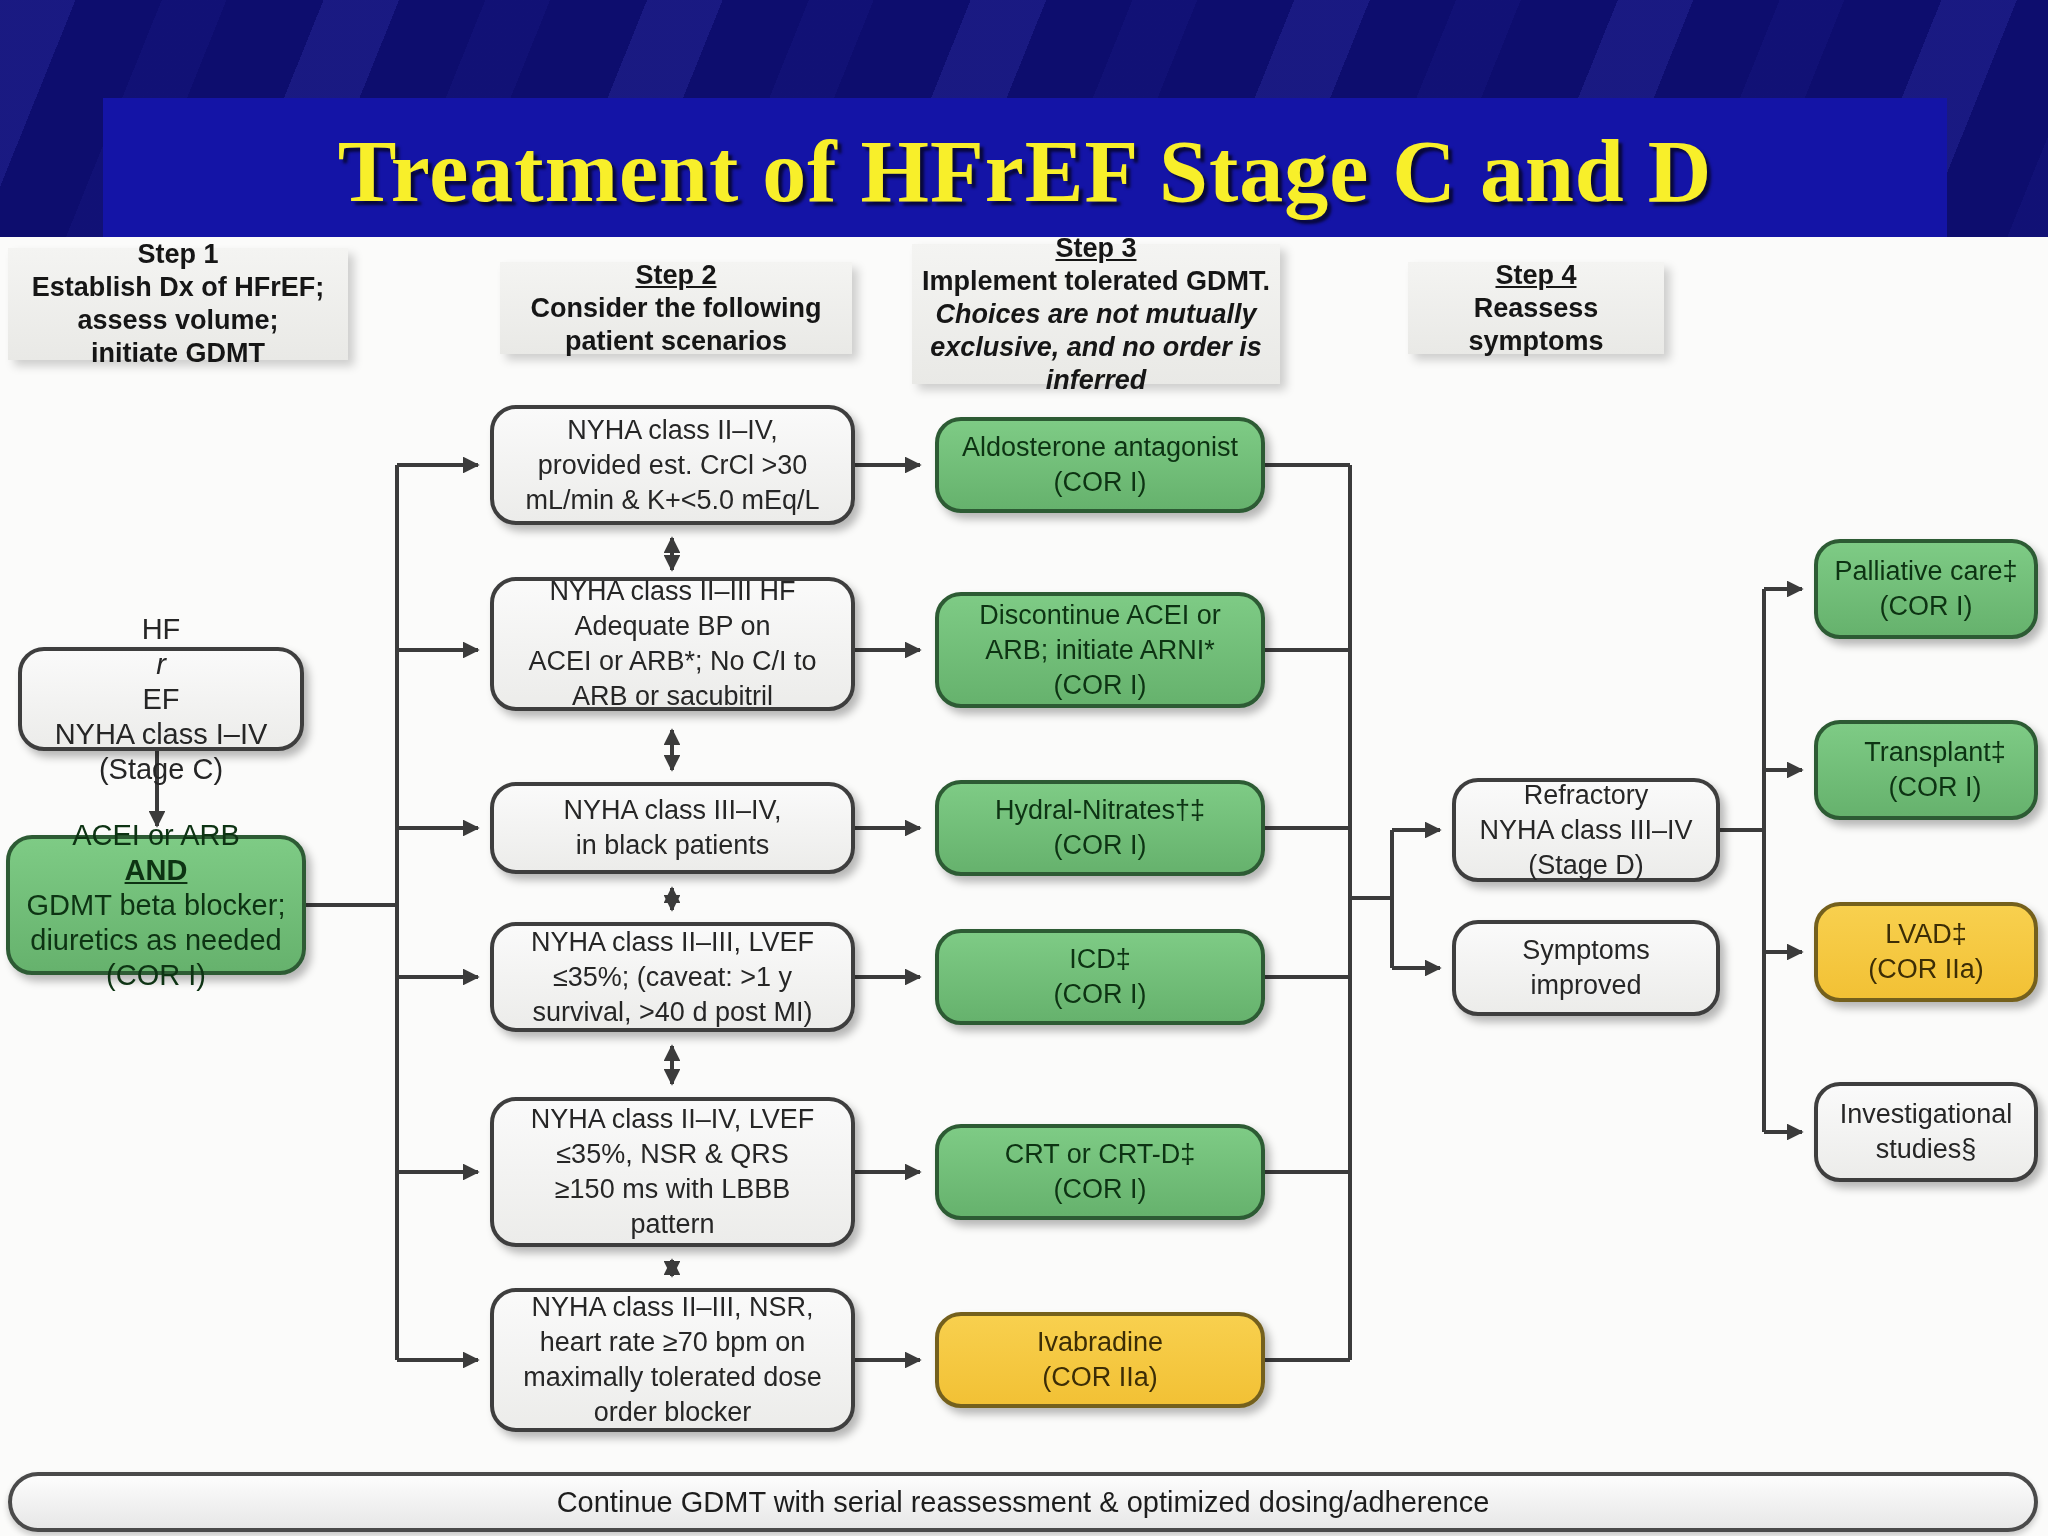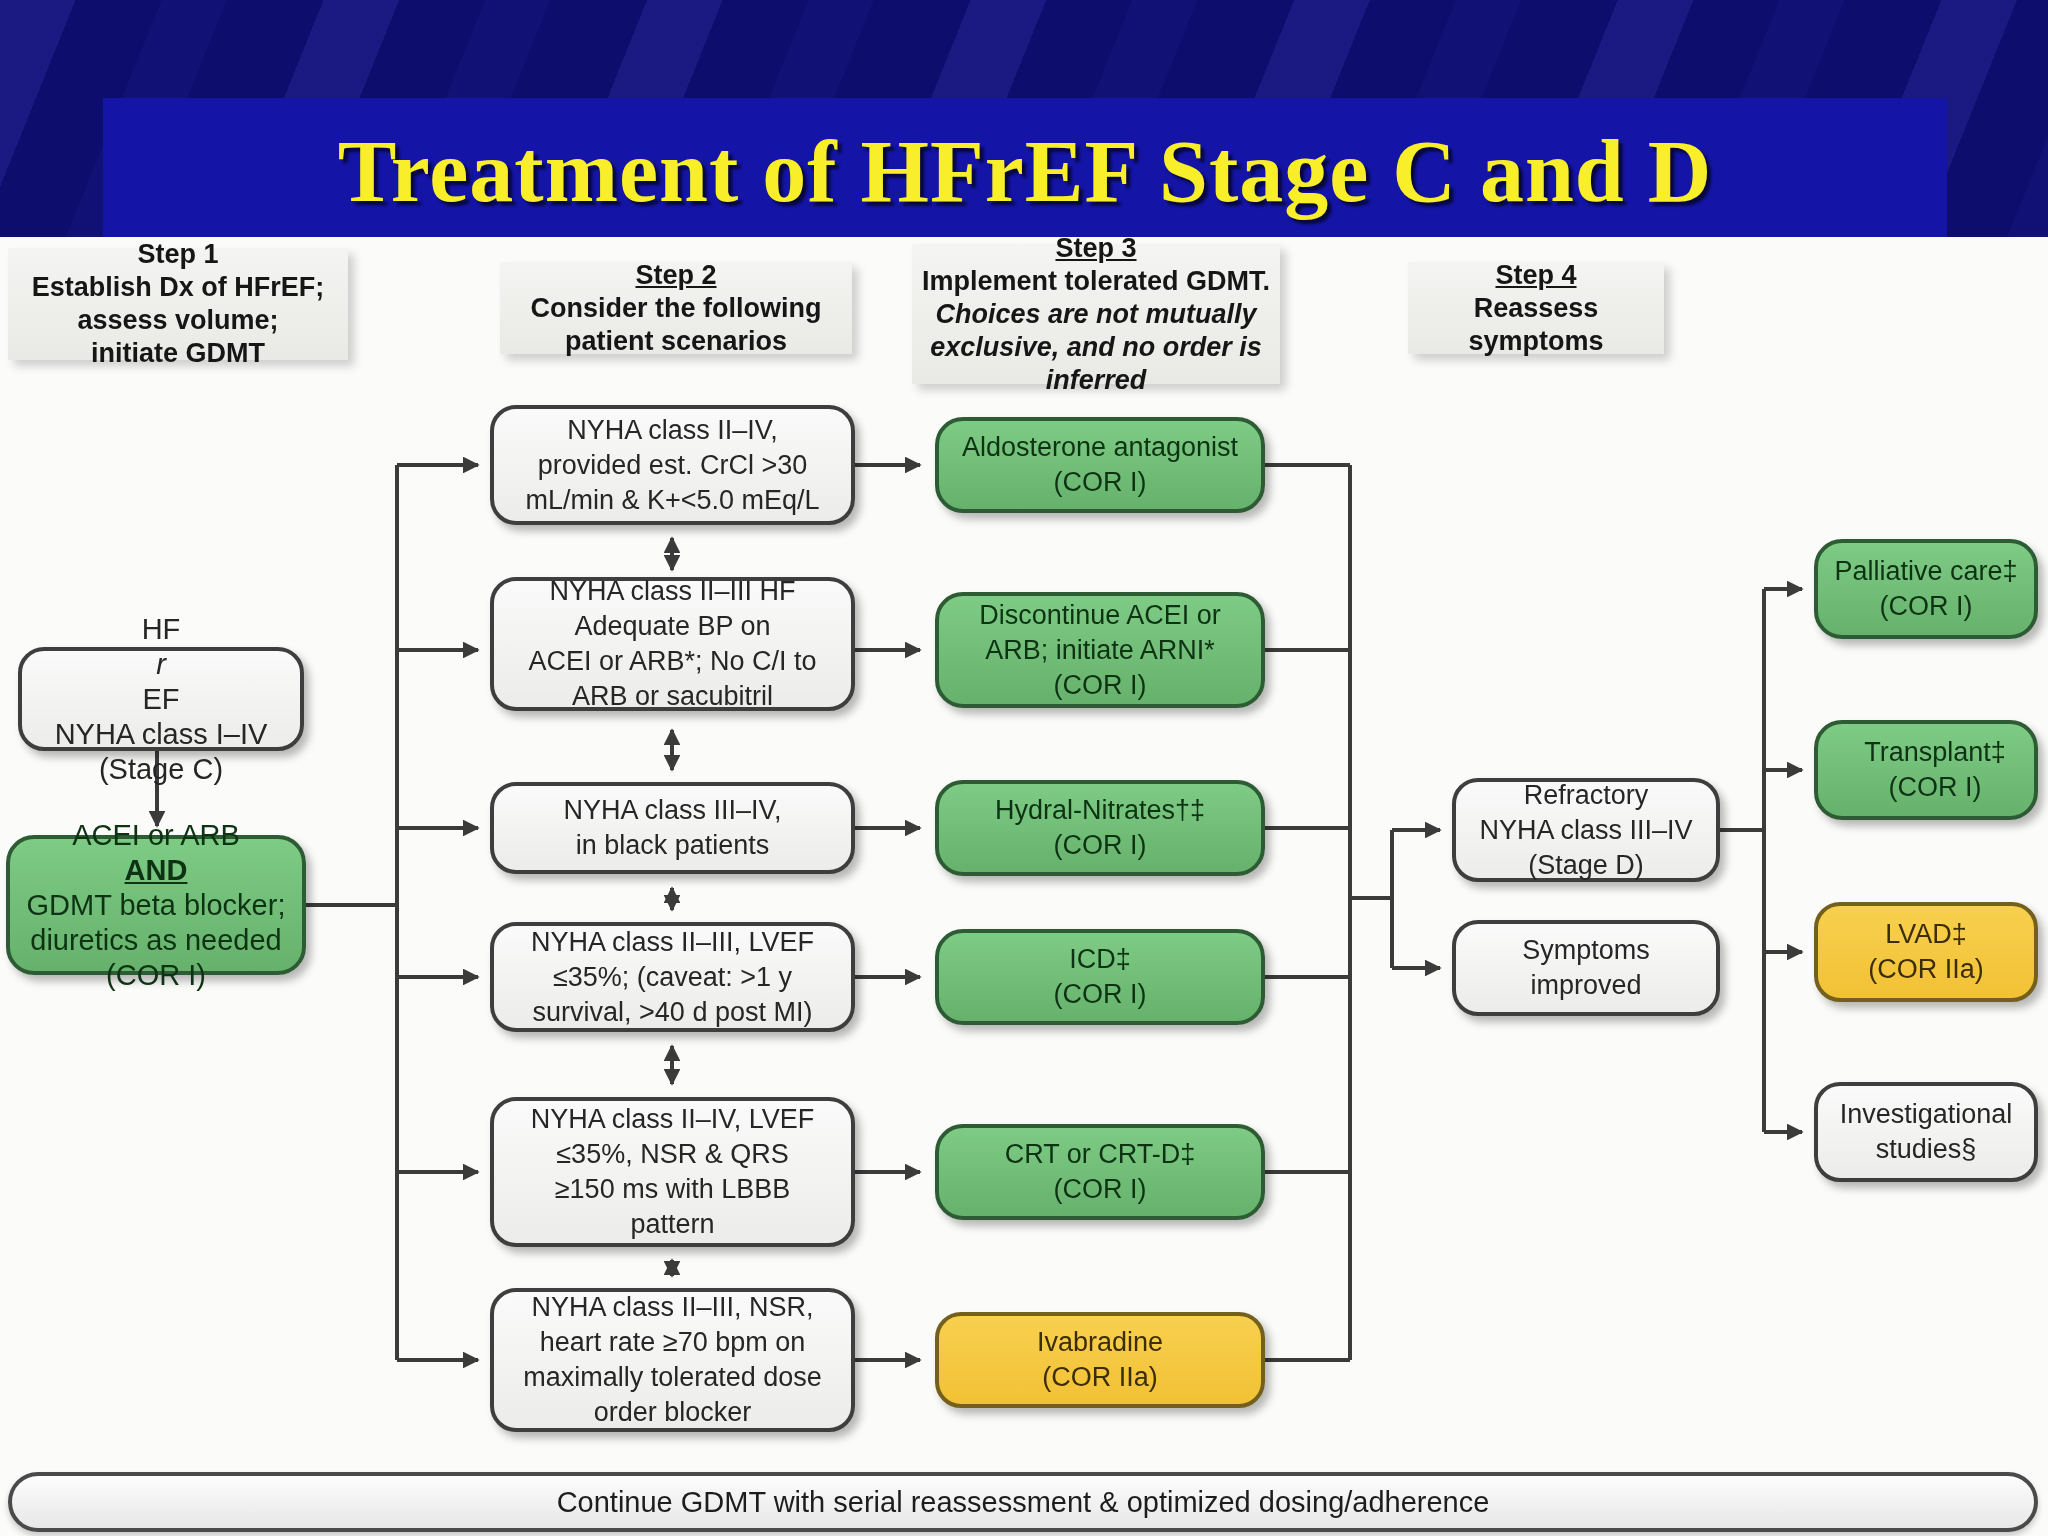--- a/index.html
+++ b/index.html
@@ -40,21 +40,21 @@
   .node{
     border:4px solid #3e3e3e;border-radius:26px;
     box-shadow:5px 6px 8px rgba(0,0,0,.28);
     display:flex;flex-direction:column;align-items:center;justify-content:center;
     text-align:center;font-size:27px;line-height:35px;color:#262626;
     padding:4px 10px;box-sizing:border-box;background:linear-gradient(#fafafa,#ececea);
   }
   .node span{display:block;}
   .node.green{
     background:linear-gradient(#7ecb85,#66b26d);
-    border-color:#2d5b34;color:#0d3313;border-radius:28px;
+    border-color:#2d5b34;color:#0d3313;
   }
   .node.yellow{
     background:linear-gradient(#f8d04e,#f2c135);
     border-color:#74601d;color:#3c2d06;
   }
   .node.left-col{font-size:29px;line-height:35px;}
   .node .u{text-decoration:underline;font-weight:bold;}
   .footer-bar{
     left:8px;top:1235px;width:2030px;height:60px;
     border:4px solid #4a4a4a;border-radius:30px;

